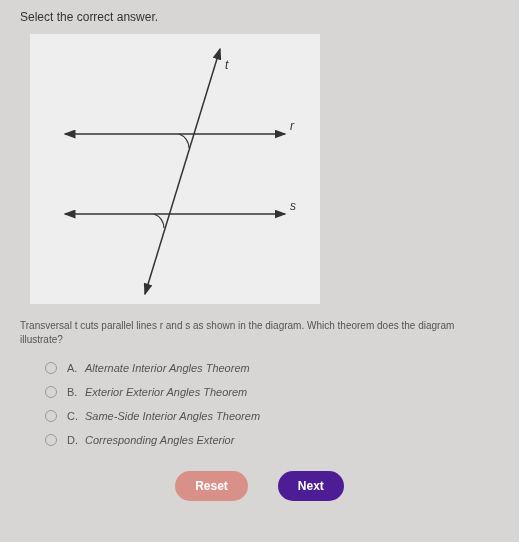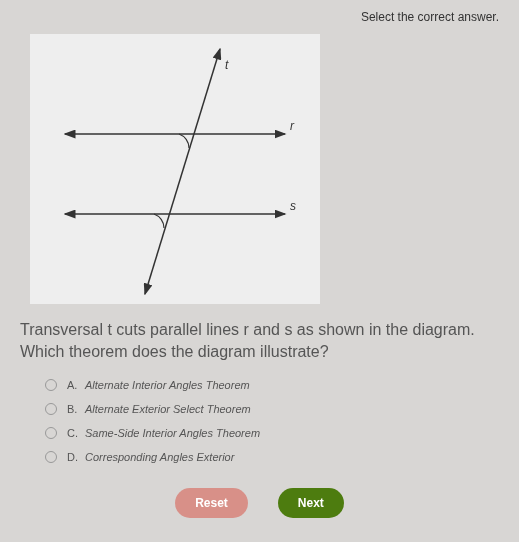--- a/index.html
+++ b/index.html
@@ -10,35 +10,34 @@
       font-family: Arial, sans-serif;
       font-size: 11px;
       color: #444;
       padding: 10px 20px;
       overflow: hidden;
     }
     .instruction {
       font-size: 12px;
       color: #333;
       margin-bottom: 10px;
-      text-align: right;
     }
     .diagram-container {
       background: #eeeeee;
       width: 290px;
       height: 270px;
       margin: 0 0 15px 10px;
       position: relative;
     }
     .diagram-container svg {
       width: 100%;
       height: 100%;
     }
     .question-text {
-      font-size: 16px;
+      font-size: 10px;
       color: #555;
       margin-bottom: 15px;
       line-height: 1.4;
     }
     .options {
       padding-left: 25px;
     }
     .option-row {
       display: flex;
       align-items: center;
@@ -74,21 +73,21 @@
       border-radius: 18px;
       font-size: 12px;
       font-weight: bold;
       cursor: pointer;
       color: #fff;
     }
     .btn-reset {
       background: #d89088;
     }
     .btn-next {
-      background: #4d7c0f;
+      background: #4c1d95;
     }
     .label-text {
       font-style: italic;
       font-size: 12px;
       fill: #333;
     }
   </style>
 </head>
 <body>
 
@@ -125,21 +124,21 @@
 
 <div class="options">
   <div class="option-row">
     <div class="radio"></div>
     <span class="option-letter">A.</span>
     <span class="option-text">Alternate Interior Angles Theorem</span>
   </div>
   <div class="option-row">
     <div class="radio"></div>
     <span class="option-letter">B.</span>
-    <span class="option-text">Alternate Exterior Select Theorem</span>
+    <span class="option-text">Exterior Exterior Angles Theorem</span>
   </div>
   <div class="option-row">
     <div class="radio"></div>
     <span class="option-letter">C.</span>
     <span class="option-text">Same-Side Interior Angles Theorem</span>
   </div>
   <div class="option-row">
     <div class="radio"></div>
     <span class="option-letter">D.</span>
     <span class="option-text">Corresponding Angles Exterior</span>

